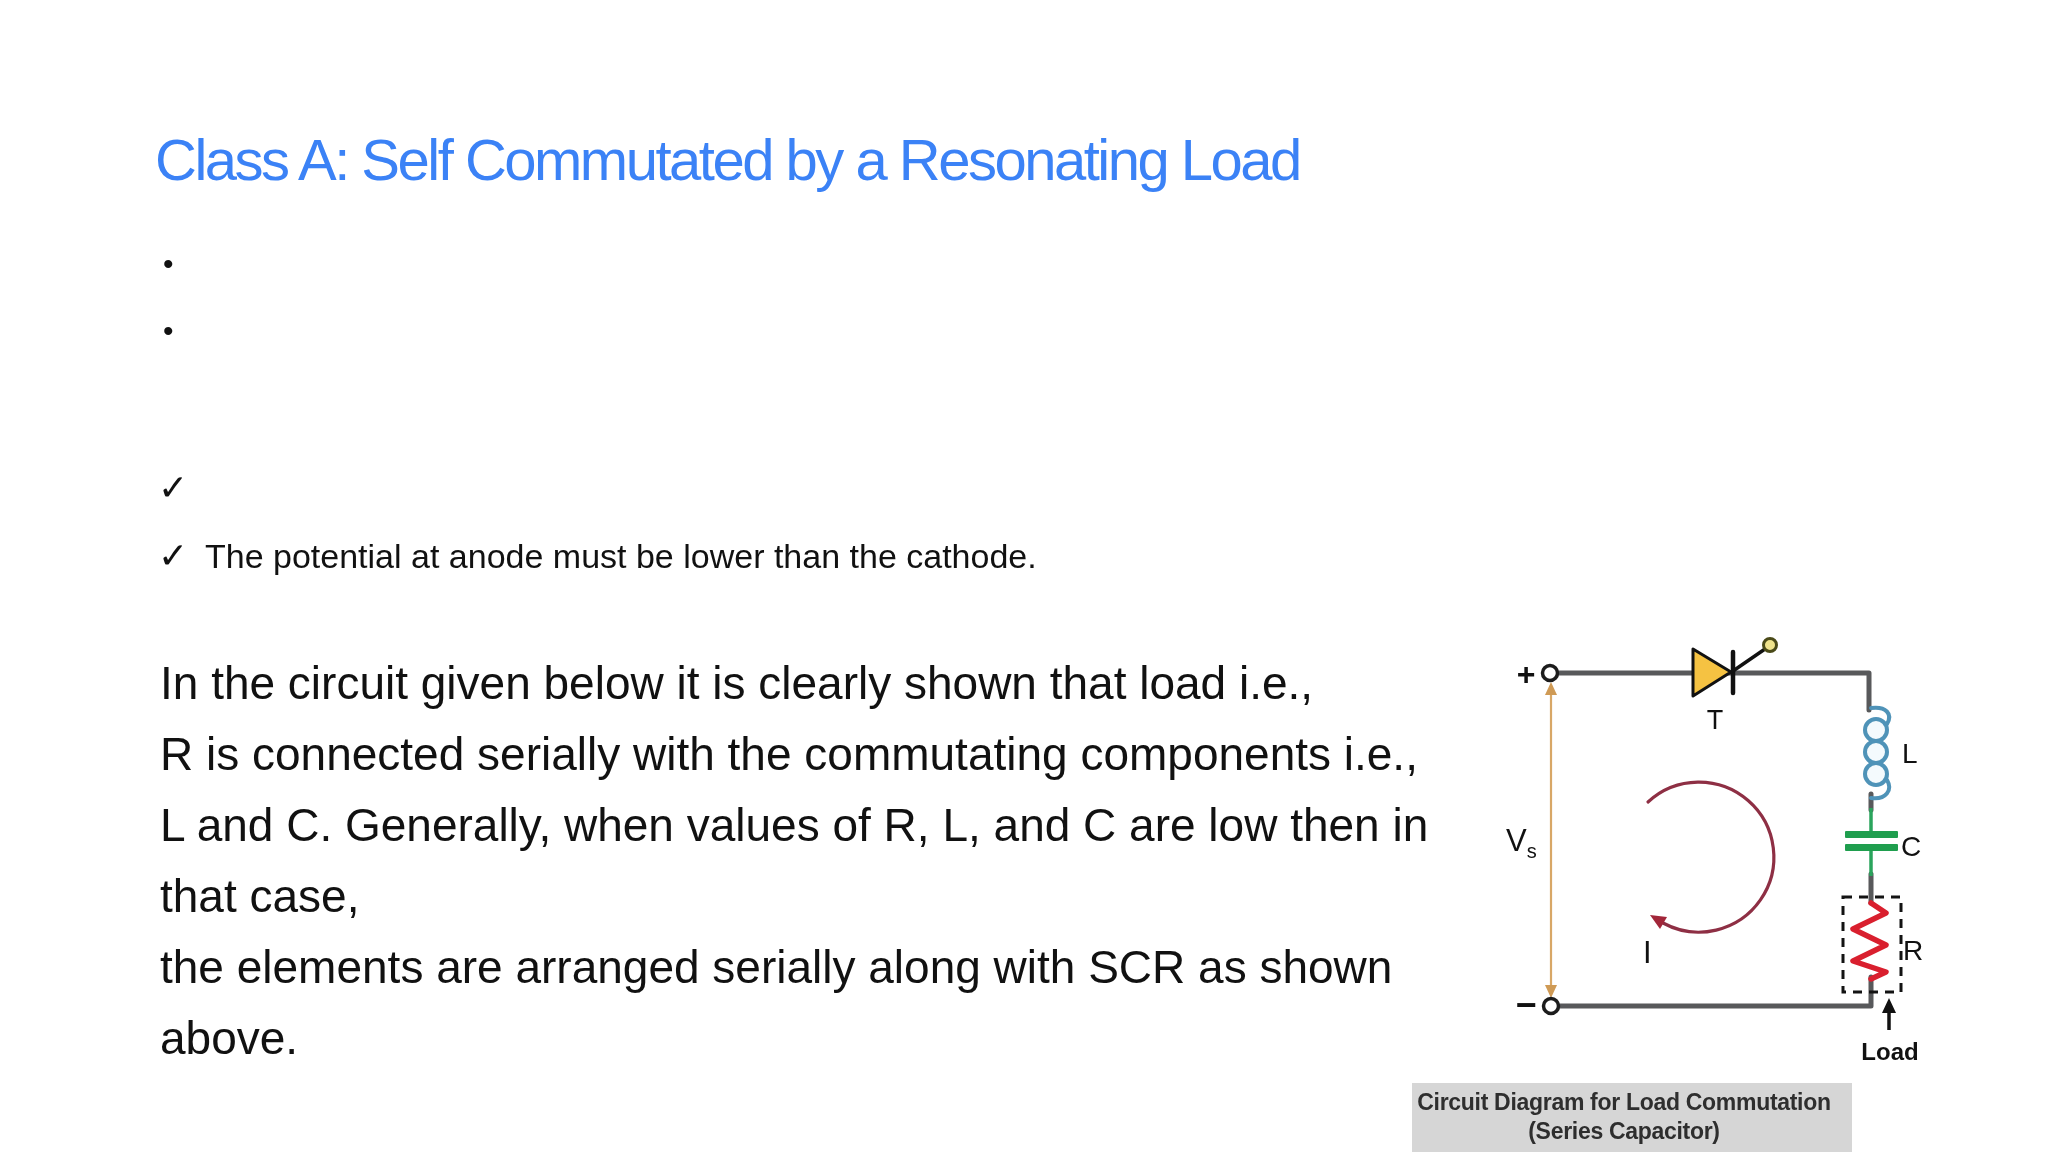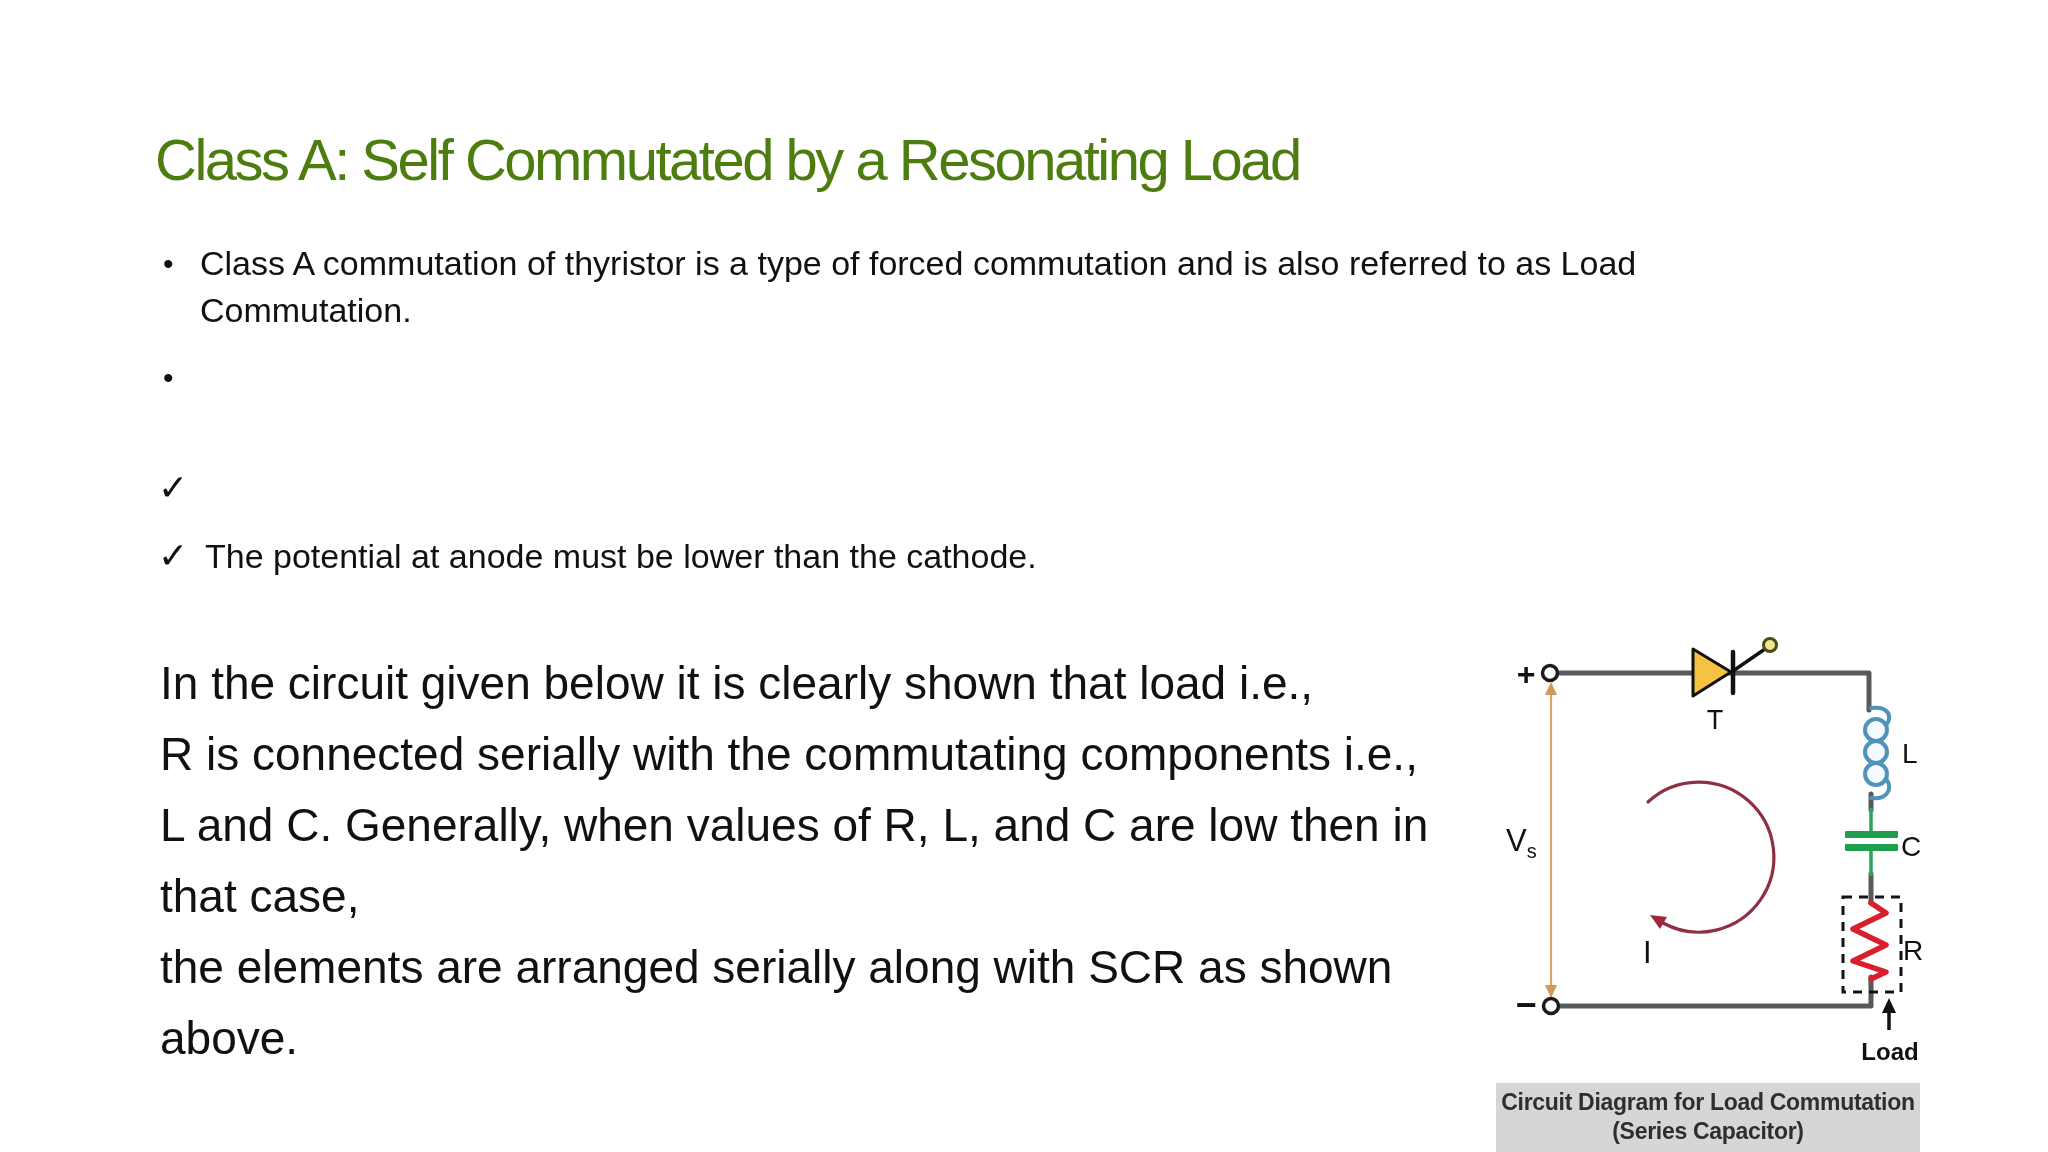--- a/index.html
+++ b/index.html
@@ -2,56 +2,54 @@
 <html><head>
 <meta charset="utf-8">
 <style>
   html,body{margin:0;padding:0;background:#ffffff;}
   .slide{
     position:relative; width:2048px; height:1152px; background:#ffffff;
     font-family:"Liberation Sans", sans-serif; color:#111; overflow:hidden;
   }
   .title{
     position:absolute; left:155px; top:126px;
-    font-size:58px; letter-spacing:-2.5px; font-weight:400; color:#4d7c0f;
+    font-size:58px; letter-spacing:-2.5px; font-weight:400; color:#3b82f6;
     white-space:nowrap;
   }
   .bullets{ position:absolute; left:163px; top:240px; width:1760px; }
   .bullet-item{ display:flex; margin-bottom:20px; font-size:34px; line-height:47px; }
   .bullet-dot{ width:37px; flex:0 0 37px; font-size:30px; line-height:47px; }
   .bullet-text{ white-space:pre-line; }
   .checks{ position:absolute; left:158px; top:464px; width:1500px; }
   .check-item{ display:flex; margin-bottom:21px; font-size:34px; line-height:49px; }
   .check-glyph{ width:47px; flex:0 0 47px; font-size:36px; line-height:47px; }
   sub.var{ font-size:21px; }
   .para{
     position:absolute; left:160px; top:648px; width:1340px;
     font-size:46px; line-height:71px; white-space:pre-line;
   }
   .circuit-svg{ position:absolute; left:1480px; top:620px; width:568px; height:532px; }
   .caption{
-    position:absolute; left:1496px; top:1083px; width:424px;
+    position:absolute; left:1412px; top:1083px; width:424px;
     background:#d6d6d6; color:#2e2e2e;
     font-size:23px; line-height:1.28; font-weight:700; text-align:center;
-    white-space:pre-line; padding:5px 0 6px 0; letter-spacing:-0.3px;
+    white-space:pre-line; padding:5px 16px 6px 0; letter-spacing:-0.3px;
   }
   svg text{ font-family:"Liberation Sans", sans-serif; fill:#111; }
 </style>
 </head>
 <body>
 
 <div class="slide">
 
   <div class="title">Class A: Self Commutated by a Resonating Load</div>
 
   <div class="bullets">
     <div class="bullet-item">
       <span class="bullet-dot">•</span>
-      <span class="bullet-text">Class A commutation of thyristor is a type of forced commutation and is also referred to as Load
-Commutation.</span>
     </div>
     <div class="bullet-item">
       <span class="bullet-dot">•</span>
     </div>
   </div>
 
   <div class="checks">
     <div class="check-item">
       <span class="check-glyph">✓</span>
     </div>

